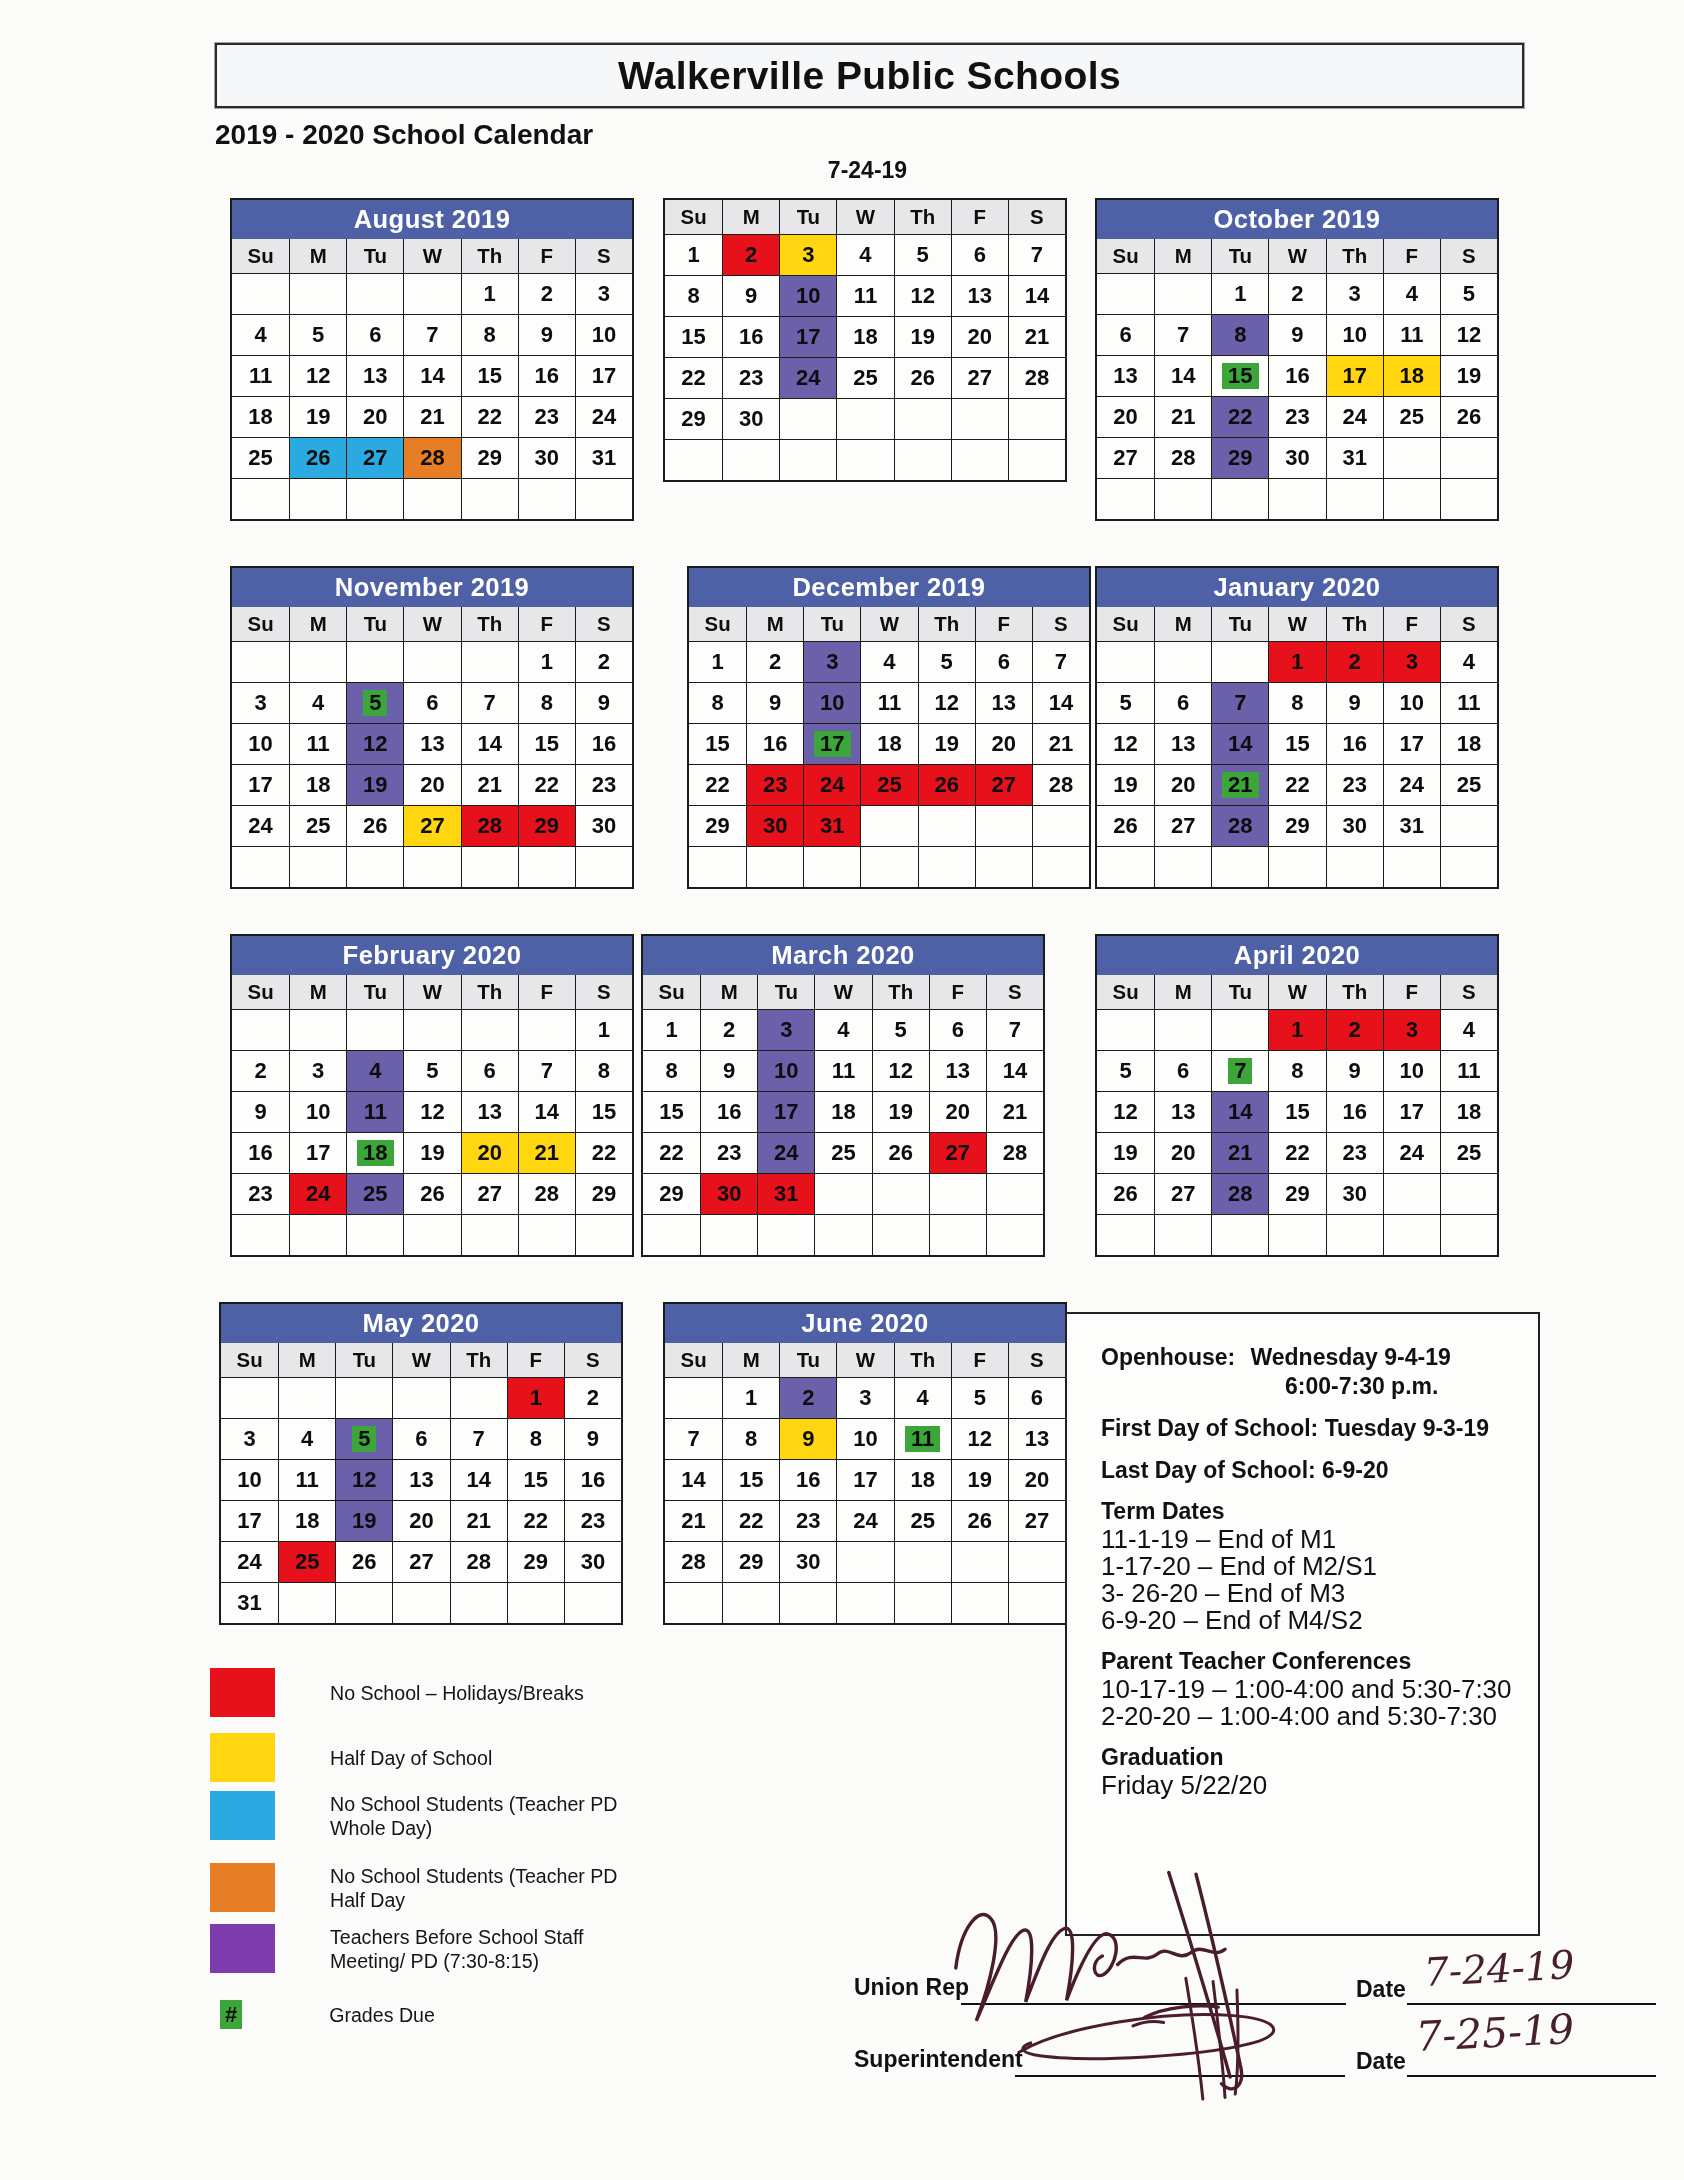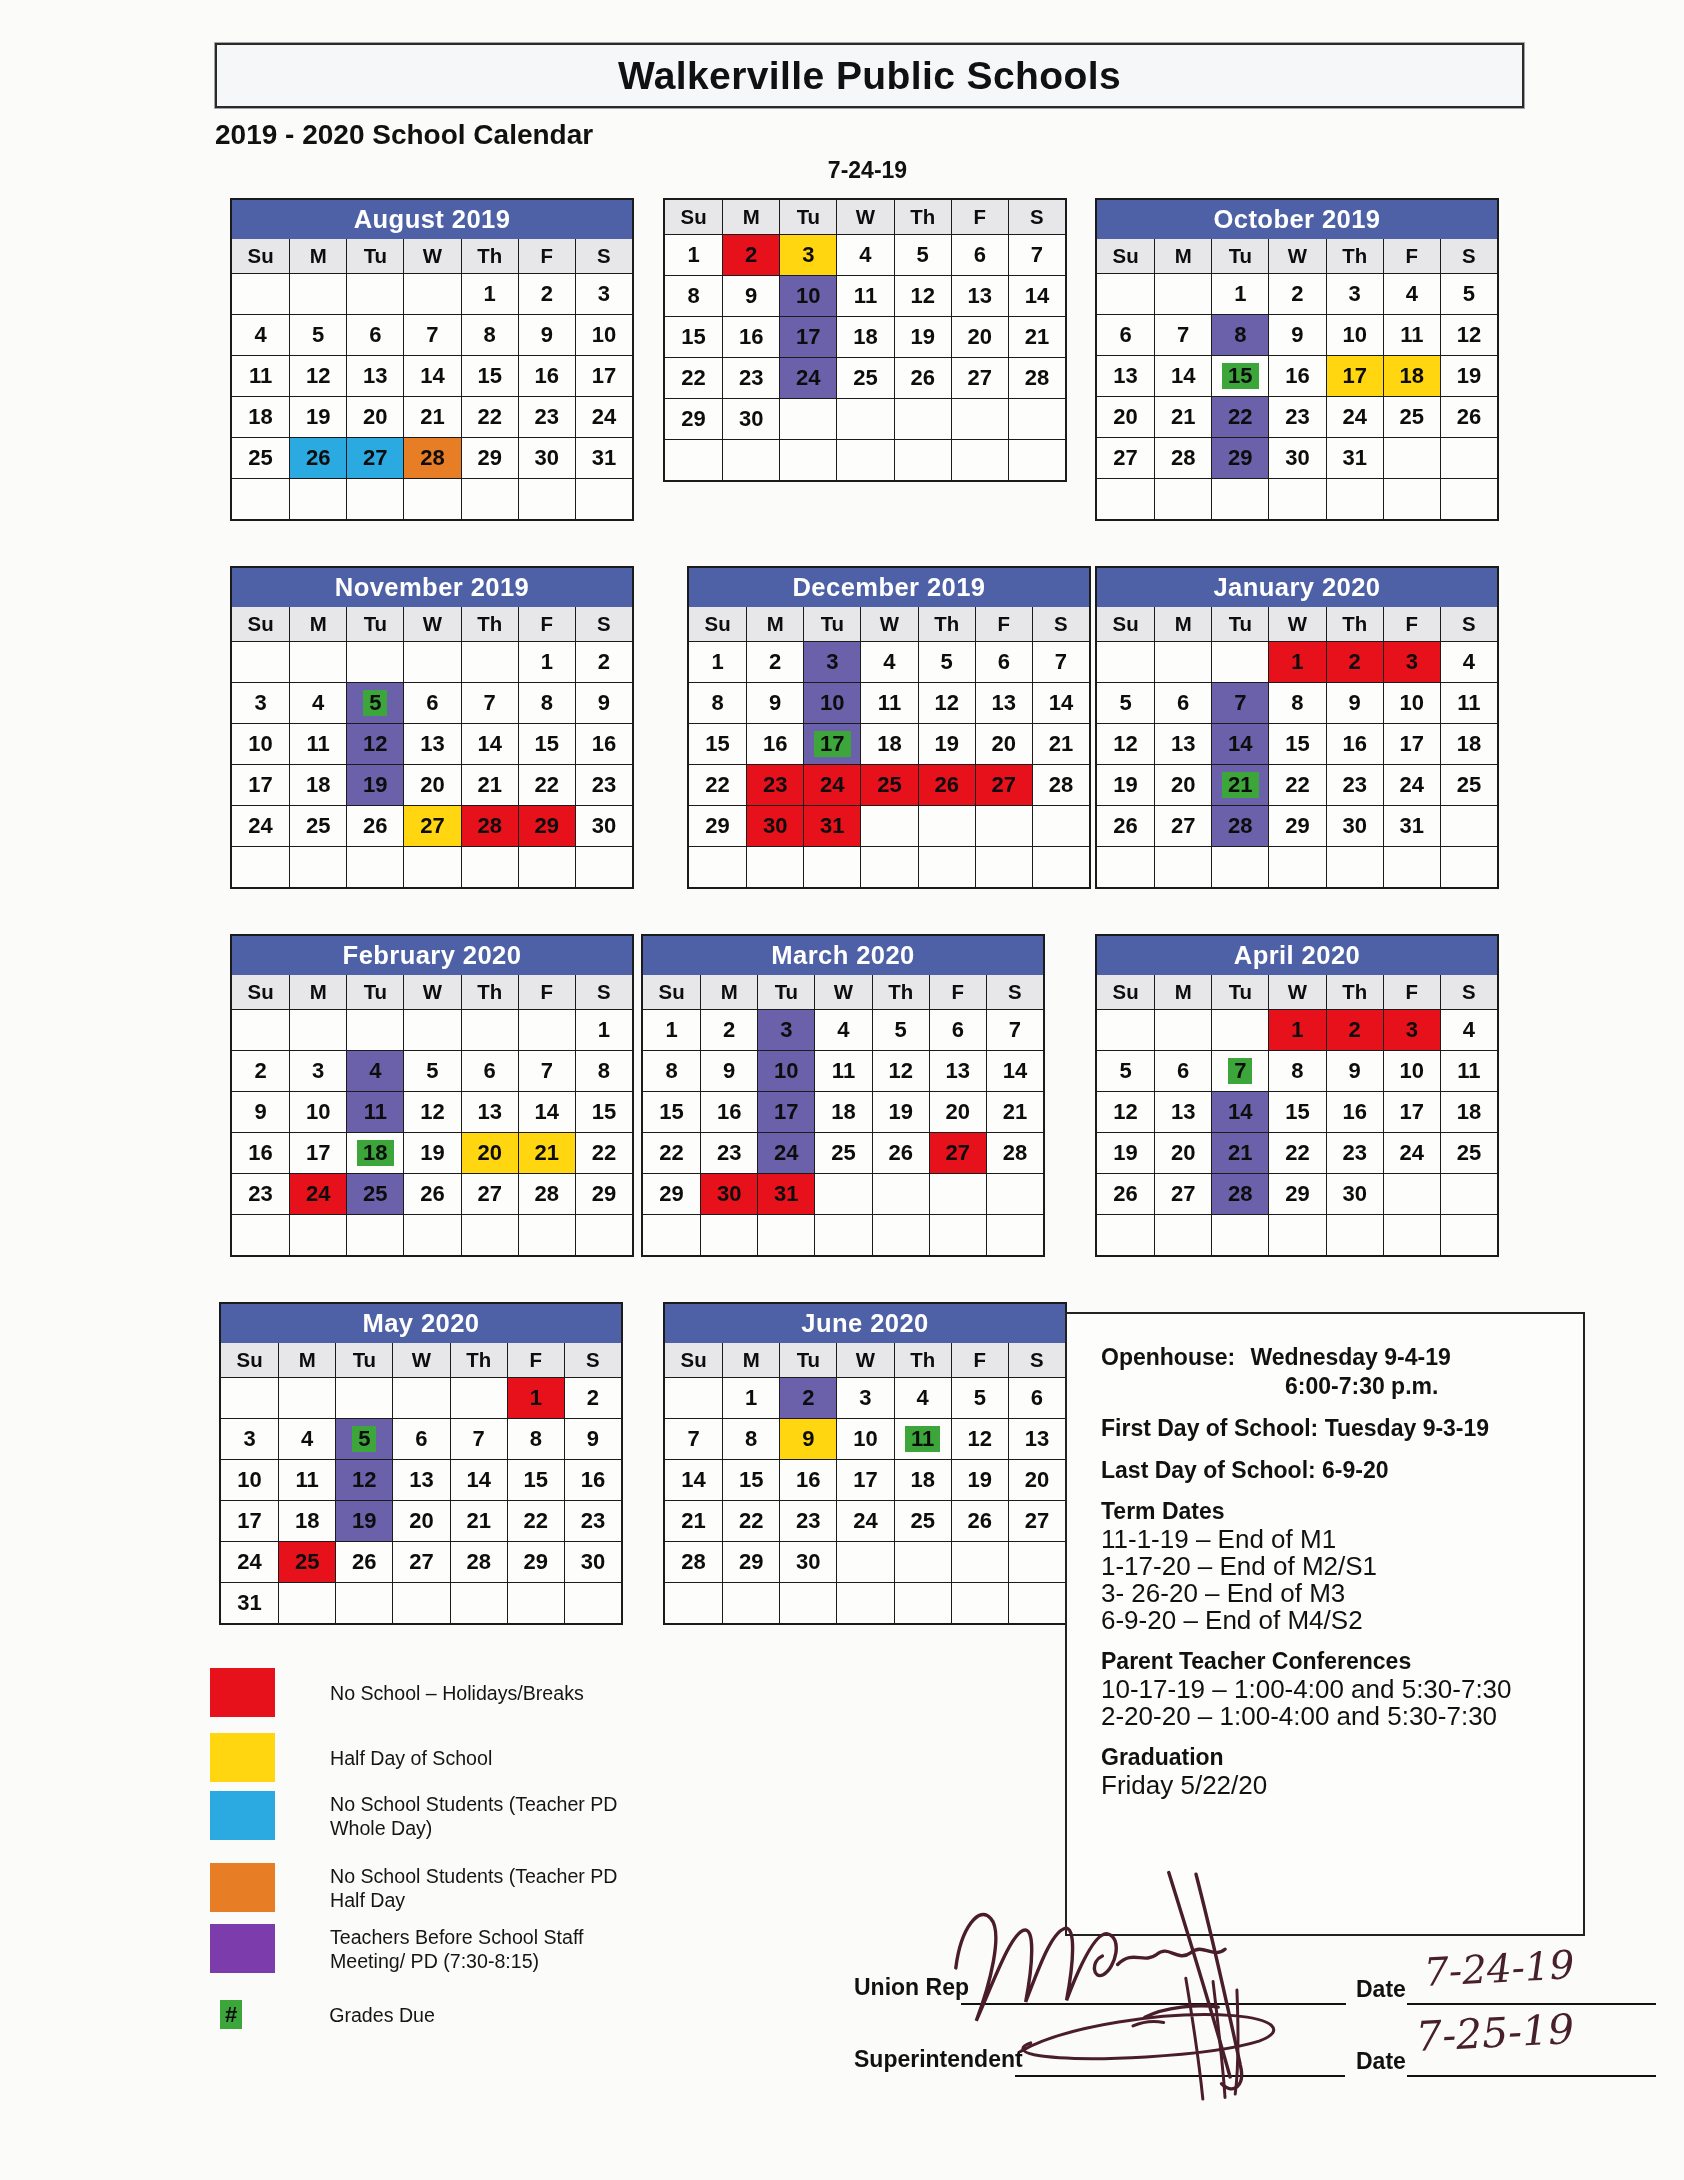--- a/index.html
+++ b/index.html
@@ -44,21 +44,21 @@
   .sw-yellow{background:var(--c-yellow,#ffd60f);}
   .sw-blue{background:var(--c-blue,#2ba9e1);}
   .sw-orange{background:var(--c-orange,#e77d25);}
   .sw-purple{background:var(--c-purple-legend,#7d3cab);}
   .sw-grades{width:22px;height:29px;background:var(--c-green,#3da63a);margin-left:10.2px;
     display:flex;align-items:center;justify-content:center;font-size:22px;font-weight:bold;color:#0d0d0d;}
   .legend-label{margin-left:55px;font-size:19.6px;line-height:24px;white-space:pre-line;color:#151515;}
   .legend-item.small .legend-label{margin-left:87px;}
   
   .info-box{
-    position:absolute;left:1065px;top:1312px;width:520px;height:624px;box-sizing:border-box;
+    position:absolute;left:1065px;top:1312px;width:475px;height:624px;box-sizing:border-box;
     border:2.6px solid #222;background:#fdfdfc;padding:29px 17px 0 34px;
   }
   .ib-b{font-weight:bold;font-size:23px;line-height:29px;}
   .ib-r{font-size:26px;line-height:27px;}
   .ib-gap{height:12.8px;}
   .ib-indent{padding-left:184px;}
   .ib-row{display:flex;gap:15.3px;}
   
   .sig-label{position:absolute;font-size:23px;font-weight:600;color:#111;}
   .sig-line{position:absolute;border-bottom:2.6px solid #111;}

